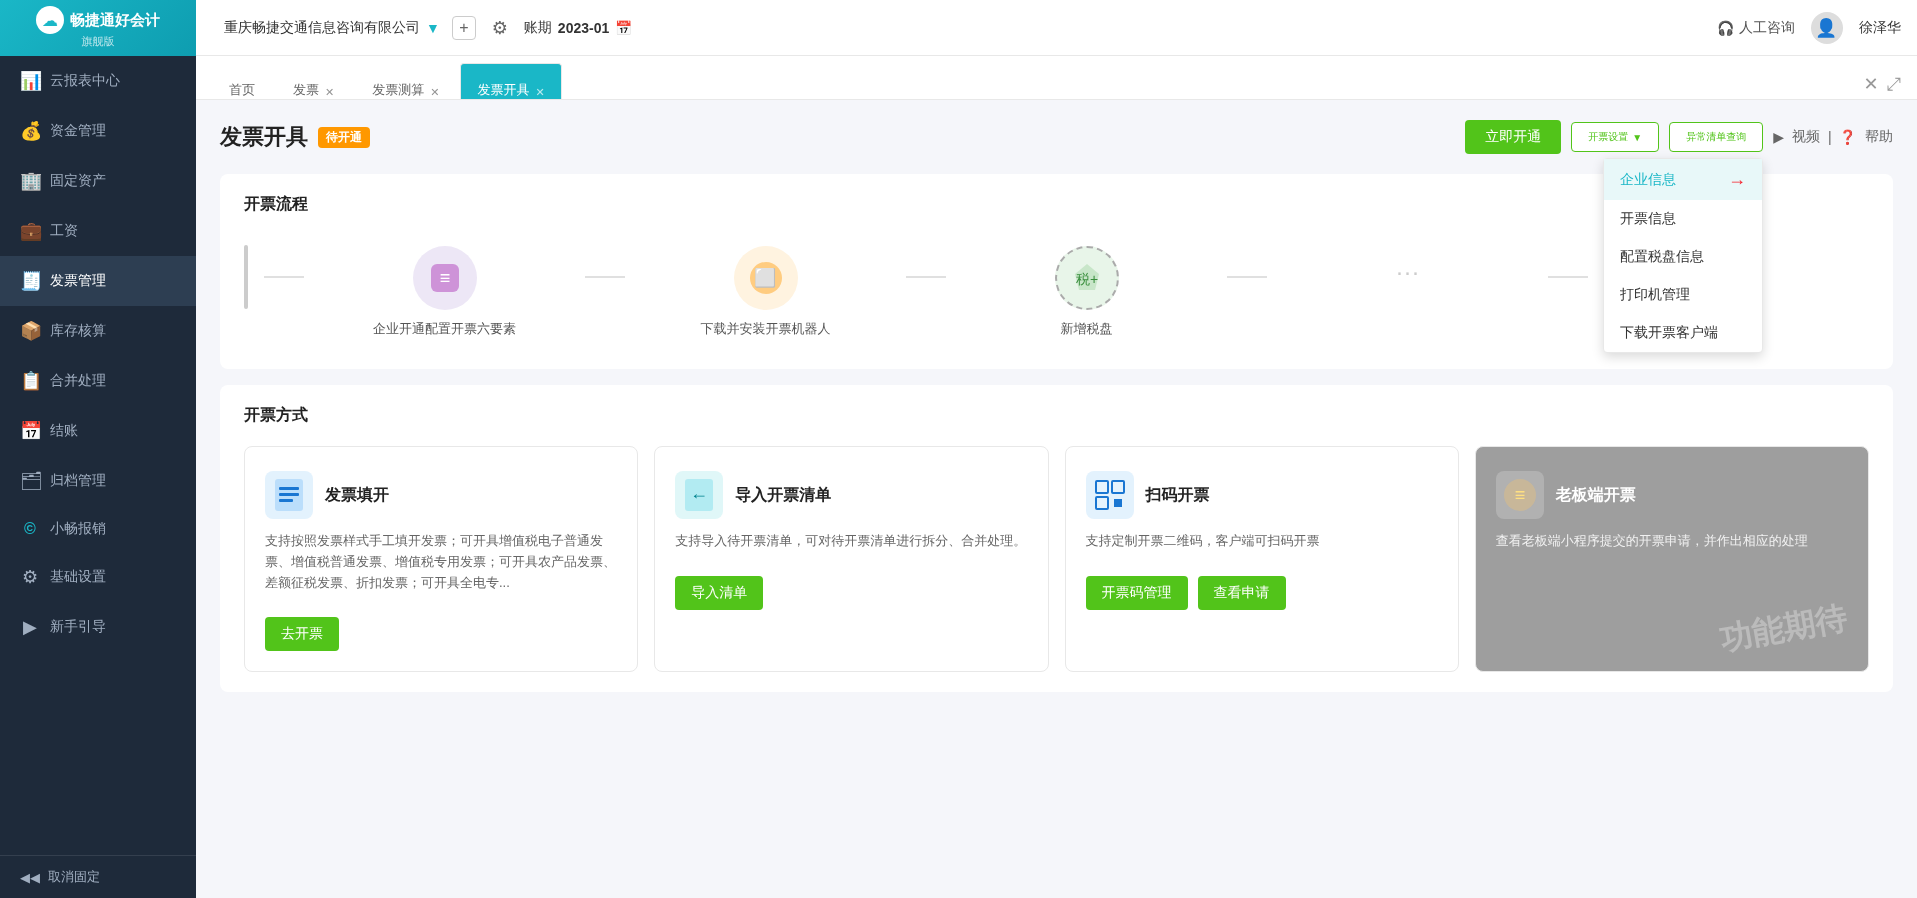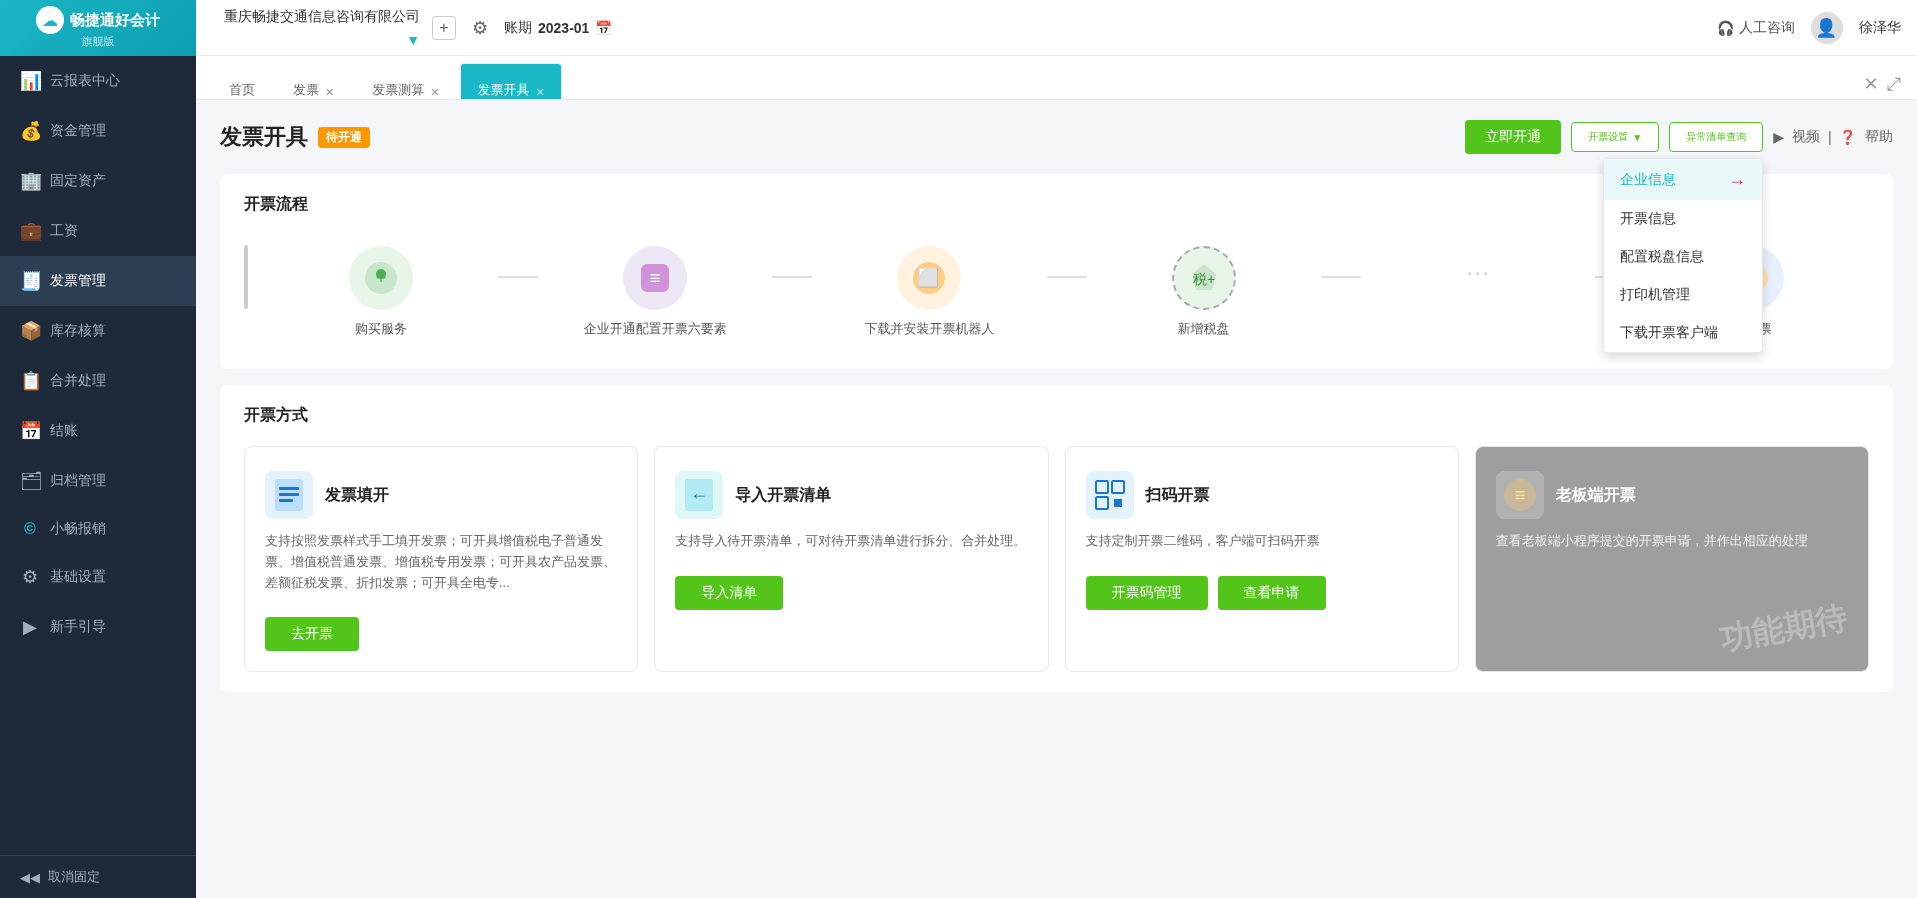--- a/index.html
+++ b/index.html
@@ -22,26 +22,25 @@
       height: 56px;
       background: linear-gradient(135deg, #1ab7c7 0%, #0e9db0 100%);
       display: flex;
       align-items: center;
       justify-content: center;
       flex-shrink: 0;
       margin-left: -16px;
     }
     .company-selector {
       display: flex;
-      align-items: flex-end;
+      align-items: center;
       gap: 6px;
       cursor: pointer;
       font-size: 14px;
       color: #333;
-      flex-direction: column;
     }
     .header-actions {
       display: flex;
       align-items: center;
       gap: 16px;
       margin-left: auto;
     }
     .header-btn {
       display: flex;
       align-items: center;
@@ -329,21 +328,21 @@
     .method-desc {
       font-size: 13px;
       color: #666;
       line-height: 1.6;
       margin-bottom: 24px;
     }
     .btn-green {
       background: #52c41a;
       color: #fff;
       border: none;
-      padding: 8px 26px;
+      padding: 8px 16px;
       border-radius: 4px;
       font-size: 14px;
       cursor: pointer;
     }
     .watermark {
       position: absolute;
       bottom: 20px;
       right: 20px;
       font-size: 32px;
       color: rgba(255,255,255,0.3);
@@ -524,30 +523,20 @@
           </div>
         </div>
       </div>
 
       <div class="section">
         <div class="section-title">开票流程</div>
         <div class="process-flow">
 
           <div style="width:4px;height:64px;background:#ccc;border-radius:2px;margin-bottom:30px;margin-right:16px;"></div>
 
-          <div class="process-step">
-            <div class="process-icon step-1">
-              <svg width="36" height="36" viewBox="0 0 36 36">
-                <circle cx="18" cy="18" r="16" fill="#c8e6c9"></circle>
-                <text x="18" y="24" text-anchor="middle" font-size="18" fill="#4caf50">+</text>
-                <circle cx="18" cy="14" r="5" fill="#4caf50"></circle>
-              </svg>
-            </div>
-            <span class="process-label">购买服务</span>
-          </div>
 
           <div class="process-separator"></div>
 
           <div class="process-step">
             <div class="process-icon step-2">
               <svg width="36" height="36" viewBox="0 0 36 36">
                 <rect x="4" y="4" width="28" height="28" rx="6" fill="#ce93d8"></rect>
                 <text x="18" y="24" text-anchor="middle" font-size="18" fill="#fff">≡</text>
               </svg>
             </div>

